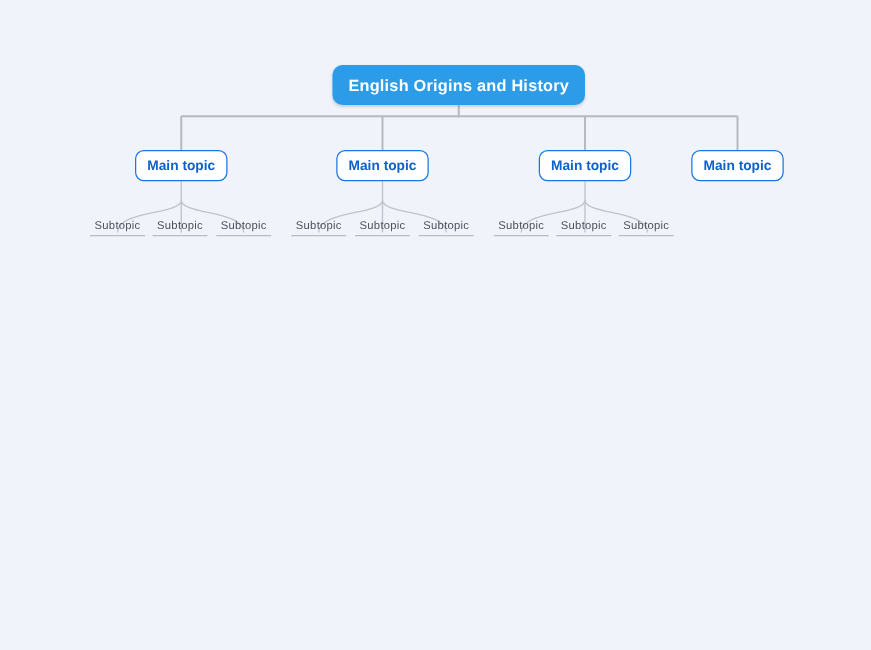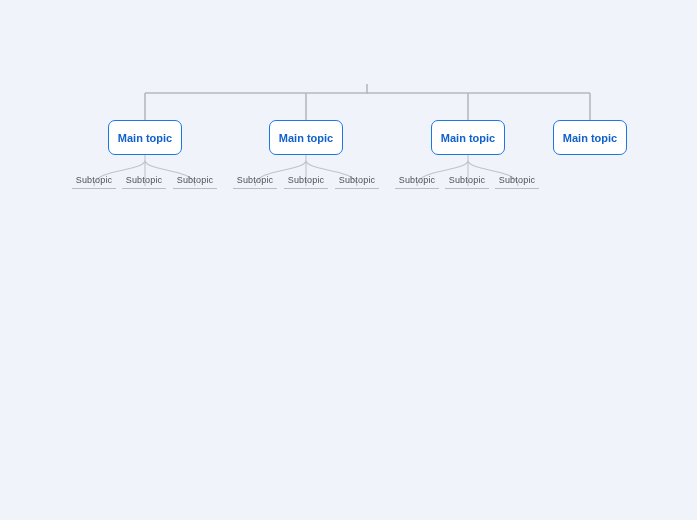--- a/index.html
+++ b/index.html
@@ -13,21 +13,21 @@
   .edges{position:absolute;left:0;top:0;width:697px;height:520px;}
   .root-node{
     position:absolute;left:266px;top:52px;width:202px;height:32px;
     background:#2d9ce8;color:#ffffff;border-radius:8px;
     display:flex;align-items:center;justify-content:center;
     font-weight:700;font-size:13px;letter-spacing:.2px;
     box-shadow:0 1px 2px rgba(40,90,140,.22);
     cursor:pointer;
   }
   .main-node{
-    position:absolute;top:120px;width:74px;height:35px;box-sizing:border-box;
+    position:absolute;top:120px;width:74px;height:25px;box-sizing:border-box;
     background:#ffffff;border:1.5px solid #1a78e5;border-radius:7px;
     color:#1161cb;display:flex;align-items:center;justify-content:center;
     font-weight:700;font-size:11px;cursor:pointer;
   }
   .sub-node{
     position:absolute;top:171px;width:44px;height:18px;box-sizing:border-box;
     border-bottom:1px solid #b9bcc6;color:#4a505c;
     display:flex;align-items:flex-end;justify-content:center;
     font-weight:400;font-size:9px;letter-spacing:.2px;
     padding-bottom:3px;cursor:pointer;
@@ -42,20 +42,21 @@
 
     <path d="M367 84 V94 M145 93 H590 M145 93 V120 M306 93 V120 M468 93 V120 M590 93 V120" fill="none" stroke="#b5b9c2" stroke-width="1.6"></path>
 
     <path d="M145 145 V160 M145 160 C145 172 94 168 94 186 M145 160 V186 M145 160 C145 172 195 168 195 186" fill="none" stroke="#c0c3cc" stroke-width="1.1"></path>
 
     <path d="M306 145 V160 M306 160 C306 172 255 168 255 186 M306 160 V186 M306 160 C306 172 357 168 357 186" fill="none" stroke="#c0c3cc" stroke-width="1.1"></path>
 
     <path d="M468 145 V160 M468 160 C468 172 417 168 417 186 M468 160 V186 M468 160 C468 172 518 168 518 186" fill="none" stroke="#c0c3cc" stroke-width="1.1"></path>
   </svg>
 
+  <div class="root-node">English Origins and History</div>
 
   <div class="main-node" style="left:108px">Main topic</div>
   <div class="main-node" style="left:269px">Main topic</div>
   <div class="main-node" style="left:431px">Main topic</div>
   <div class="main-node" style="left:553px">Main topic</div>
 
   <div class="sub-node" style="left:72px">Subtopic</div>
   <div class="sub-node" style="left:122px">Subtopic</div>
   <div class="sub-node" style="left:173px">Subtopic</div>
 

